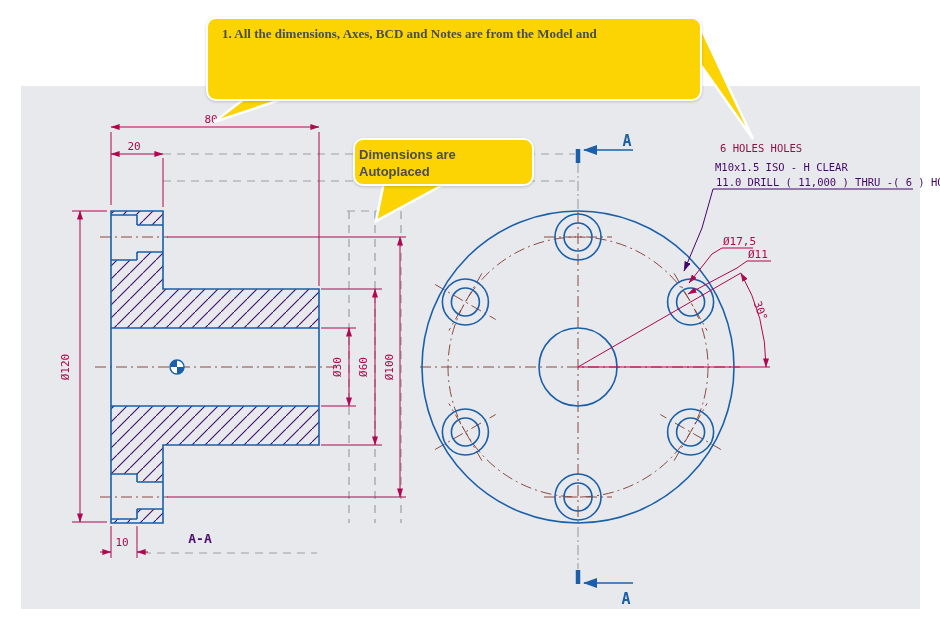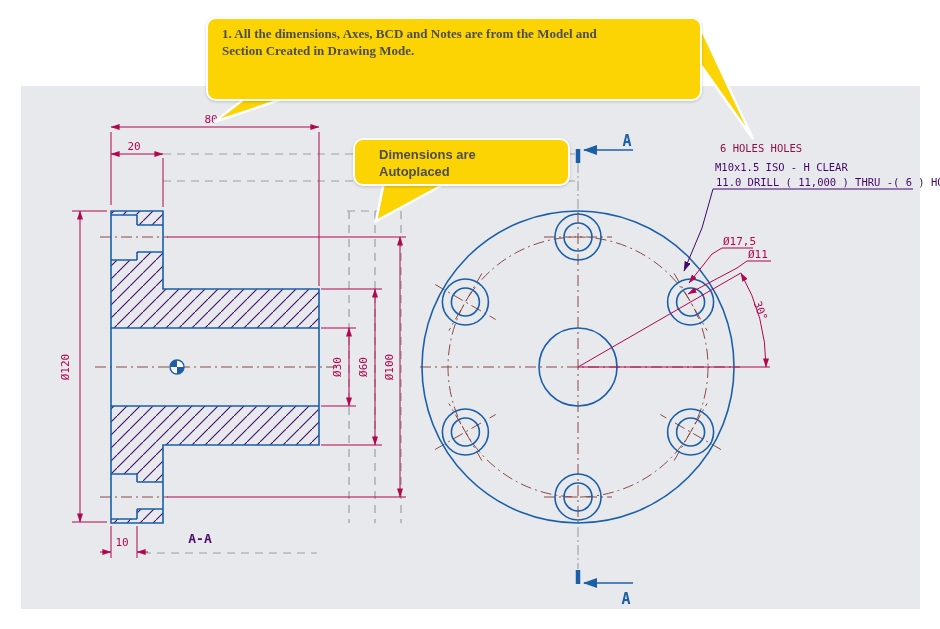--- a/index.html
+++ b/index.html
@@ -24,21 +24,21 @@
   .notetxtP{fill:var(--note-purple,#43076b);font-size:10.5px;}
   .notetxtM{fill:var(--note-maroon,#8c1246);font-size:10.5px;}
   .alabel {fill:var(--geometry-blue,#1a5fa8);font-size:15px;font-weight:bold;}
   .aalabel{fill:var(--section-label-purple,#4a0d6e);font-size:13px;font-weight:bold;}
 
   .callout{position:absolute;background:var(--callout-yellow,#fcd403);
            border:2px solid #fff;border-radius:10px;color:var(--callout-text,#4d4d4d);
            font-size:13px;line-height:17px;font-weight:bold;
            box-shadow:0 1px 3px rgba(0,0,0,.18);box-sizing:border-box;}
   #callout1{left:206px;top:17px;width:496px;height:84px;padding:6px 14px;font-family:Liberation Serif, serif;}
-  #callout2{left:353px;top:138px;width:217px;height:48px;padding:6px 24px;}
+  #callout2{left:353px;top:138px;width:181px;height:48px;padding:6px 4px;}
 </style>
 </head>
 <body>
 
 <div id="stage">
 
 <svg id="cad" width="940" height="629" viewBox="0 0 940 629">
   <defs>
     <pattern id="hatch" width="13" height="13" patternUnits="userSpaceOnUse">
       <path d="M-2,15 L15,-2" class="hatchln"></path>
@@ -198,20 +198,19 @@
 
   <g>
     <polygon class="tail" points="248,96 292,96 214,122"></polygon>
     <polygon class="tail" points="700,26 700,64 753,139"></polygon>
     <polygon class="tail" points="384,182 448,182 376,221"></polygon>
   </g>
 </svg>
 
 <div id="callout1" class="callout">
   <div>1. All the dimensions, Axes, BCD and Notes are from the Model and</div>
-  <div>Section Created in Drawing Mode.</div>
 </div>
 
 <div id="callout2" class="callout">
   <div>Dimensions are Autoplaced</div>
 </div>
 
 </div>
 
 </body></html>

